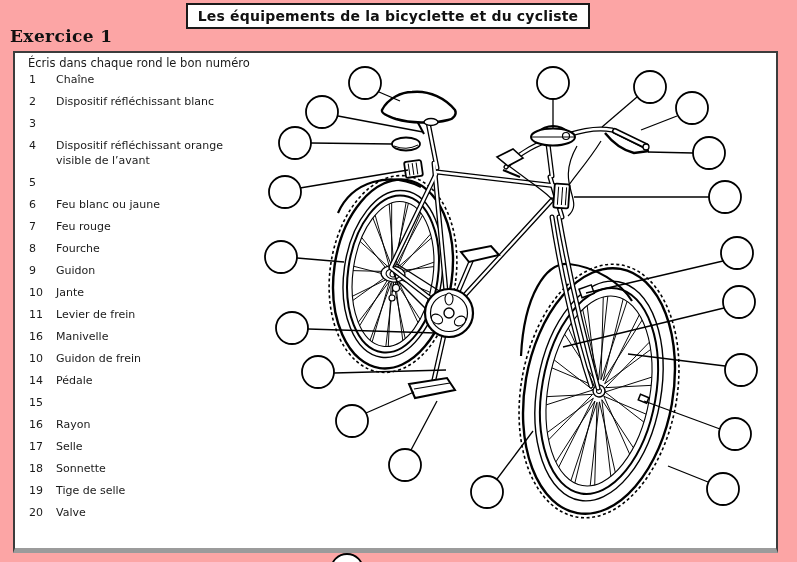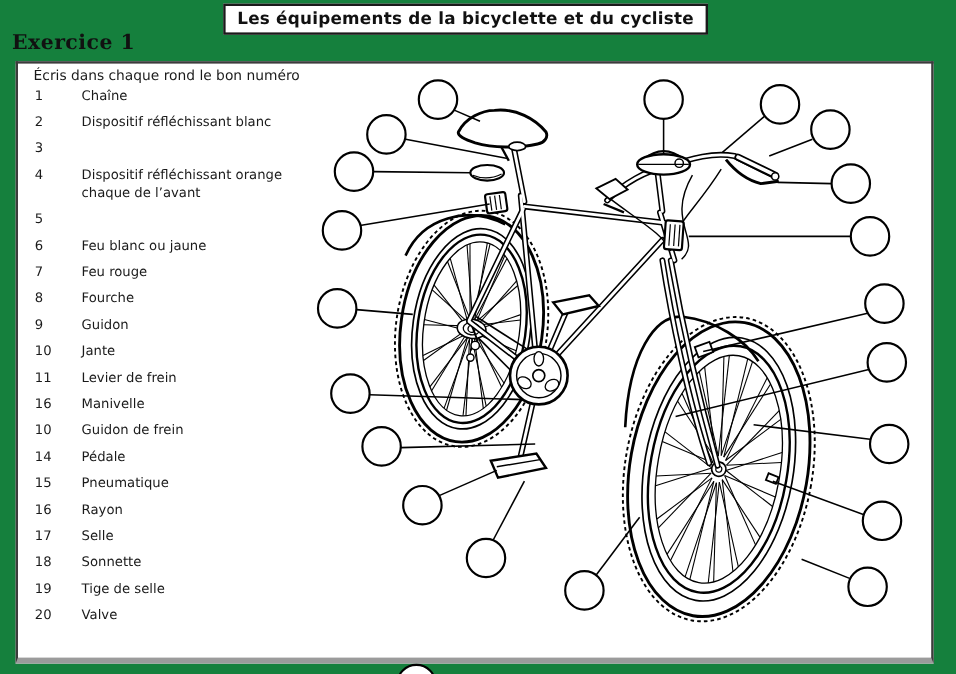--- a/index.html
+++ b/index.html
@@ -1,30 +1,30 @@
 <!DOCTYPE html>
 <html><head>
 <meta charset="utf-8">
 <style>
   html,body{margin:0;padding:0;background:#fff;}
-  .page{position:relative;width:797px;height:562px;background:#15803d;overflow:hidden;
+  .page{position:relative;width:797px;height:562px;background:#fca5a5;overflow:hidden;
         font-family:"DejaVu Sans","Liberation Sans",sans-serif;color:#111;}
   .title-box{position:absolute;left:186px;top:3px;width:400px;height:22px;
         border:2px solid #1a1a1a;background:#fff;text-align:center;
         font-size:14px;font-weight:bold;line-height:22px;letter-spacing:.2px;}
   .exercise-heading{position:absolute;left:10px;top:26px;
         font-family:"DejaVu Serif","Liberation Serif",serif;
         font-size:17px;font-weight:bold;letter-spacing:.4px;}
   .panel{position:absolute;left:13px;top:51px;width:761px;height:495px;background:#fff;
         border:2px solid #3c3c3c;border-bottom:5px solid #9b9b9b;}
   .instruction{position:absolute;left:28px;top:56px;font-size:11.5px;color:#1a1a1a;}
   .parts-list{position:absolute;left:29px;top:72px;width:222px;}
   .part-row{display:flex;margin-bottom:7px;font-size:11px;line-height:15px;color:#1a1a1a;}
   .part-num{width:27px;flex:0 0 27px;}
-  .part-label{width:192px;margin-left:12px;}
+  .part-label{width:192px;}
   svg.overlay{position:absolute;left:0;top:0;}
   .ink{stroke:#000;fill:none;}
   .tube{stroke:#000;stroke-width:5;fill:none;stroke-linecap:round;}
   .tube-core{stroke:#fff;stroke-width:2.4;fill:none;stroke-linecap:round;}
   .wshape{stroke:#000;fill:#fff;}
   .answer-circle{stroke:#000;stroke-width:1.8;fill:#fff;cursor:pointer;}
   .leader{stroke:#000;stroke-width:1.3;}
   .spoke{stroke:#000;stroke-width:.9;}
 </style>
 </head>
@@ -44,21 +44,21 @@
       </div>
       <div class="part-row">
         <span class="part-num">2</span>
         <span class="part-label">Dispositif réfléchissant blanc</span>
       </div>
       <div class="part-row">
         <span class="part-num">3</span>
       </div>
       <div class="part-row">
         <span class="part-num">4</span>
-        <span class="part-label">Dispositif réfléchissant orange chaque de l’avant</span>
+        <span class="part-label">Dispositif réfléchissant orange visible de l’avant</span>
       </div>
       <div class="part-row">
         <span class="part-num">5</span>
       </div>
       <div class="part-row">
         <span class="part-num">6</span>
         <span class="part-label">Feu blanc ou jaune</span>
       </div>
       <div class="part-row">
         <span class="part-num">7</span>
@@ -87,21 +87,20 @@
       <div class="part-row">
         <span class="part-num">10</span>
         <span class="part-label">Guidon de frein</span>
       </div>
       <div class="part-row">
         <span class="part-num">14</span>
         <span class="part-label">Pédale</span>
       </div>
       <div class="part-row">
         <span class="part-num">15</span>
-        <span class="part-label">Pneumatique</span>
       </div>
       <div class="part-row">
         <span class="part-num">16</span>
         <span class="part-label">Rayon</span>
       </div>
       <div class="part-row">
         <span class="part-num">17</span>
         <span class="part-label">Selle</span>
       </div>
       <div class="part-row">

